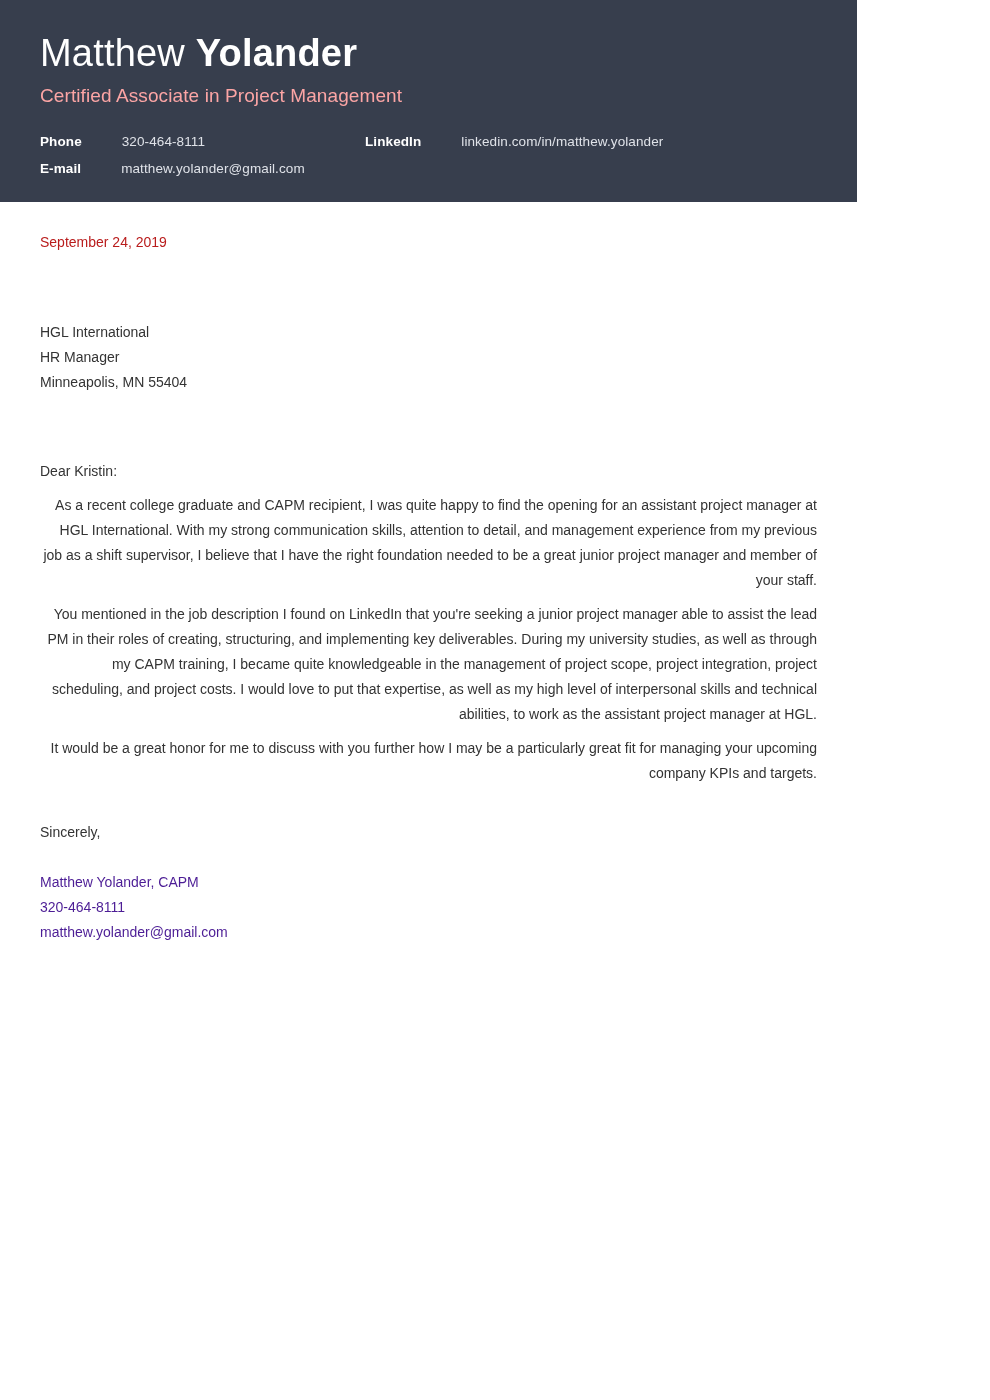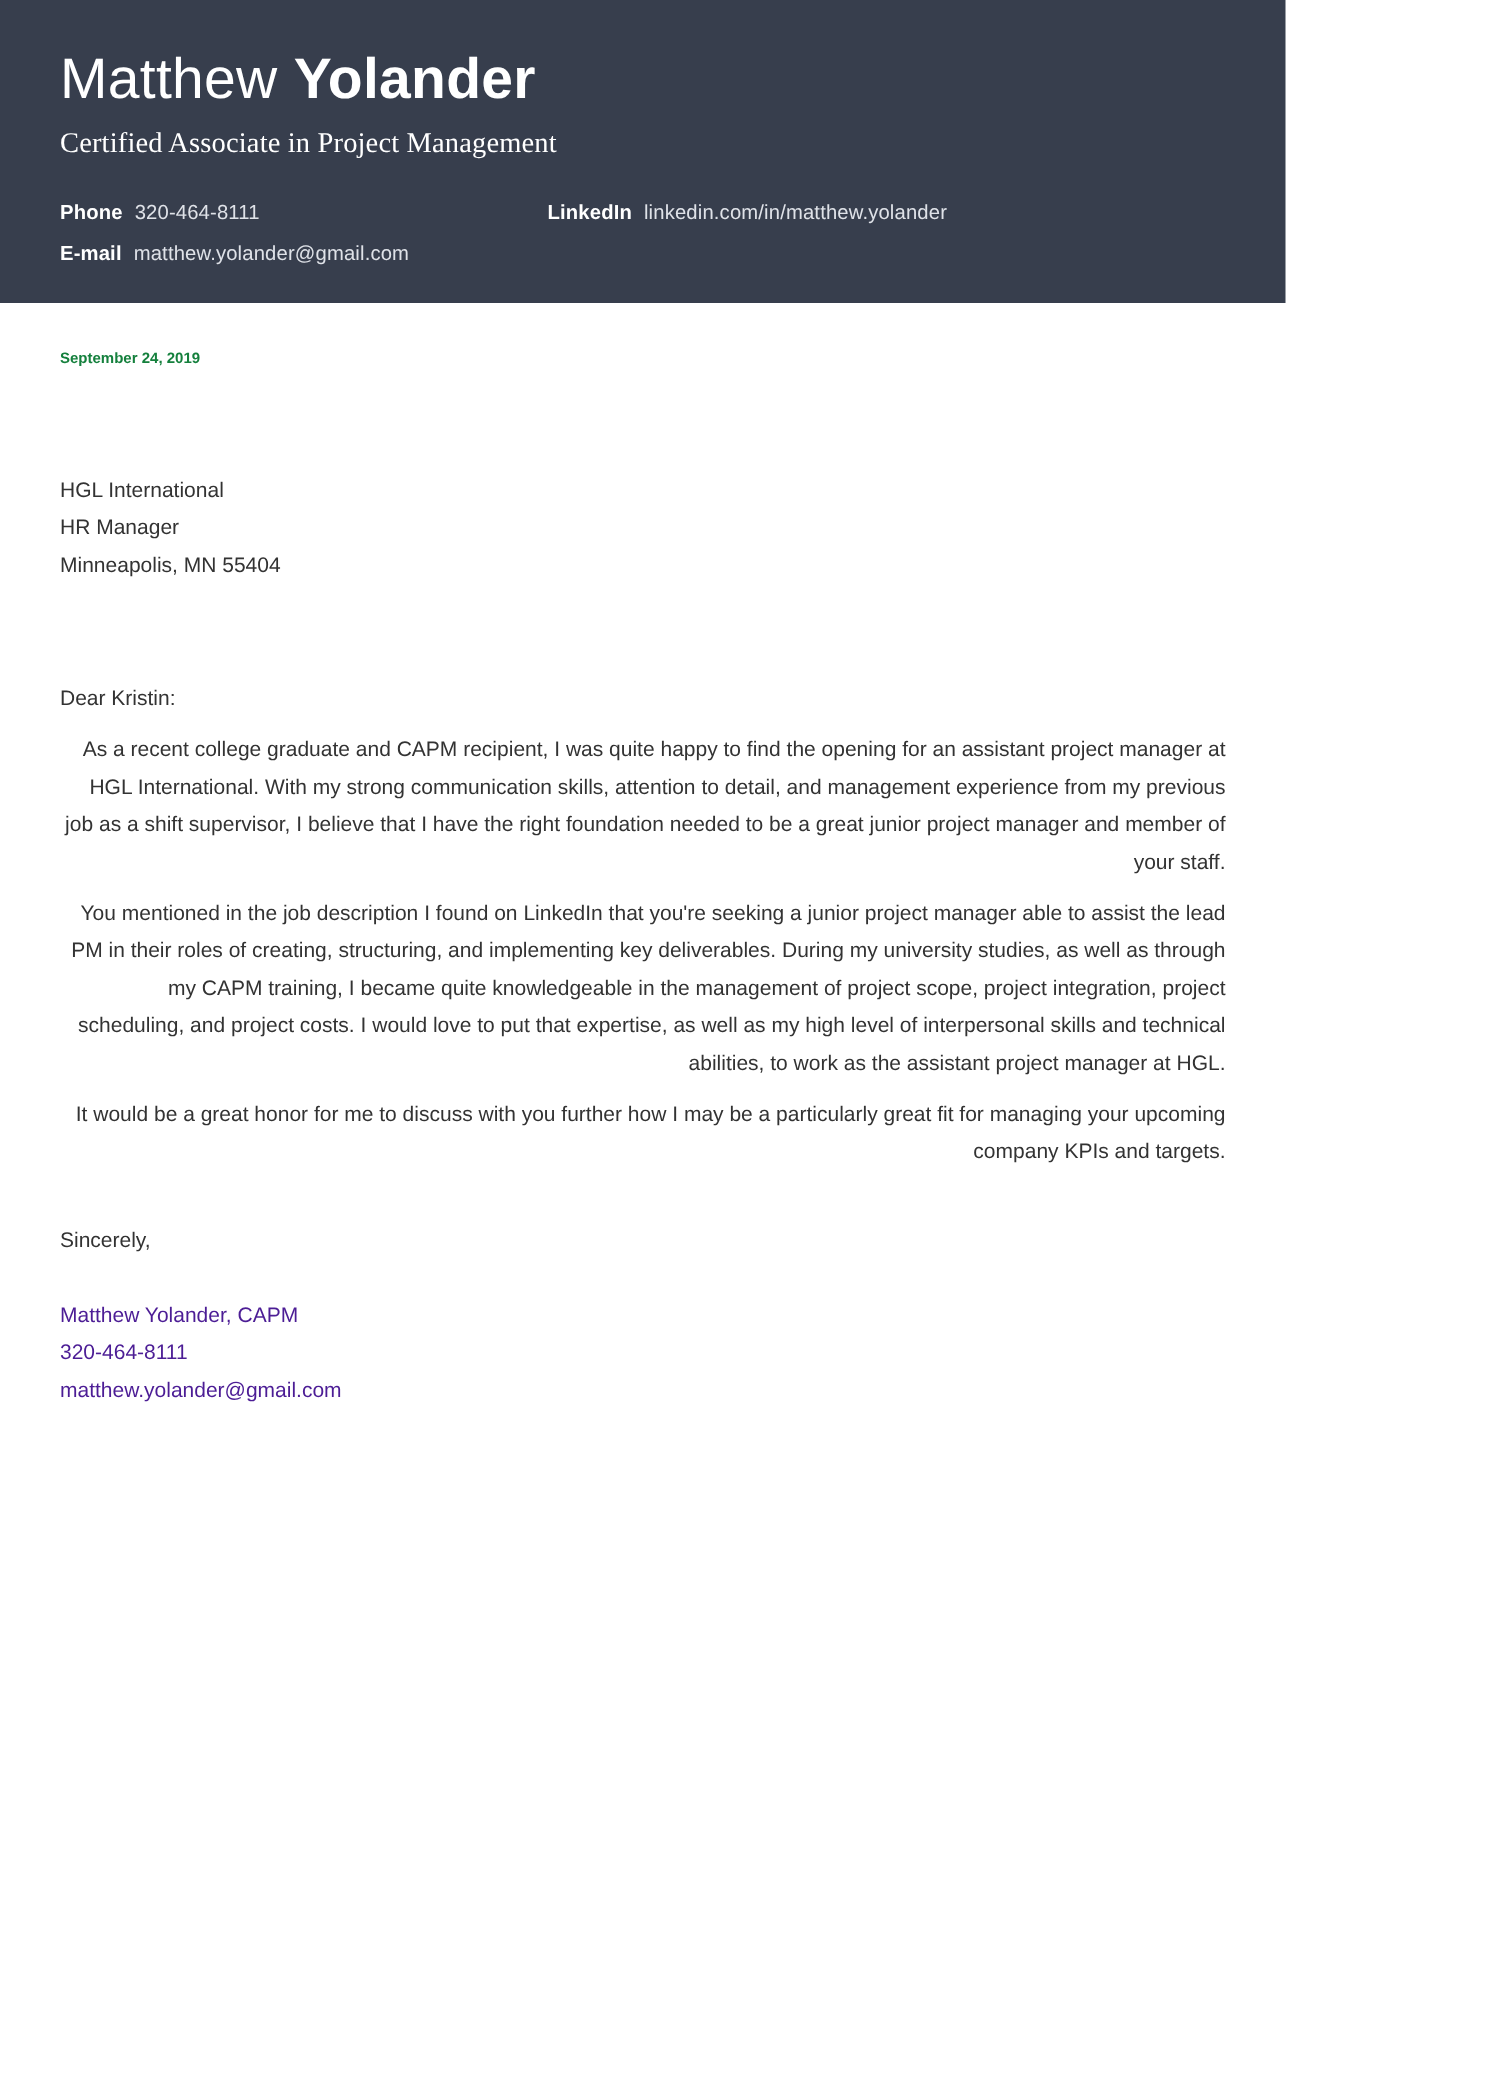--- a/index.html
+++ b/index.html
@@ -40,41 +40,41 @@
   .name-first {
     font-weight: 300;
   }
   .name-last {
     font-weight: 700;
   }
 
   .job-title {
     font-size: 19px;
     font-weight: 400;
-    color: #ffffff;
+    color: #fca5a5;
     margin-top: 11px;
     letter-spacing: 0.1px;
-    font-family: Liberation Serif, serif;
   }
 
   .contact-grid {
     margin-top: 27px;
   }
   .contact-row {
     display: flex;
     align-items: baseline;
     margin-bottom: 12px;
   }
   .contact-row:last-child {
     margin-bottom: 0;
   }
   .contact-cell {
     display: flex;
     align-items: center;
     white-space: nowrap;
+    gap: 32px;
   }
   .contact-cell.col1 {
     width: 325px;
     flex: 0 0 325px;
   }
   .contact-label {
     font-size: 13.5px;
     font-weight: 700;
     color: #ffffff;
     letter-spacing: 0.1px;
@@ -87,25 +87,24 @@
     letter-spacing: 0.1px;
   }
 
   
   .letter-body {
     padding: 0 40px;
     box-sizing: border-box;
   }
 
   .date-line {
-    font-size: 10px;
-    color: #15803d;
+    font-size: 14px;
+    color: #b91c1c;
     padding-top: 30px;
     line-height: 1.5;
-    font-weight: bold;
   }
 
   .recipient-block {
     margin-top: 67px;
   }
   .recipient-line {
     font-size: 14px;
     color: #333333;
     line-height: 25px;
   }

